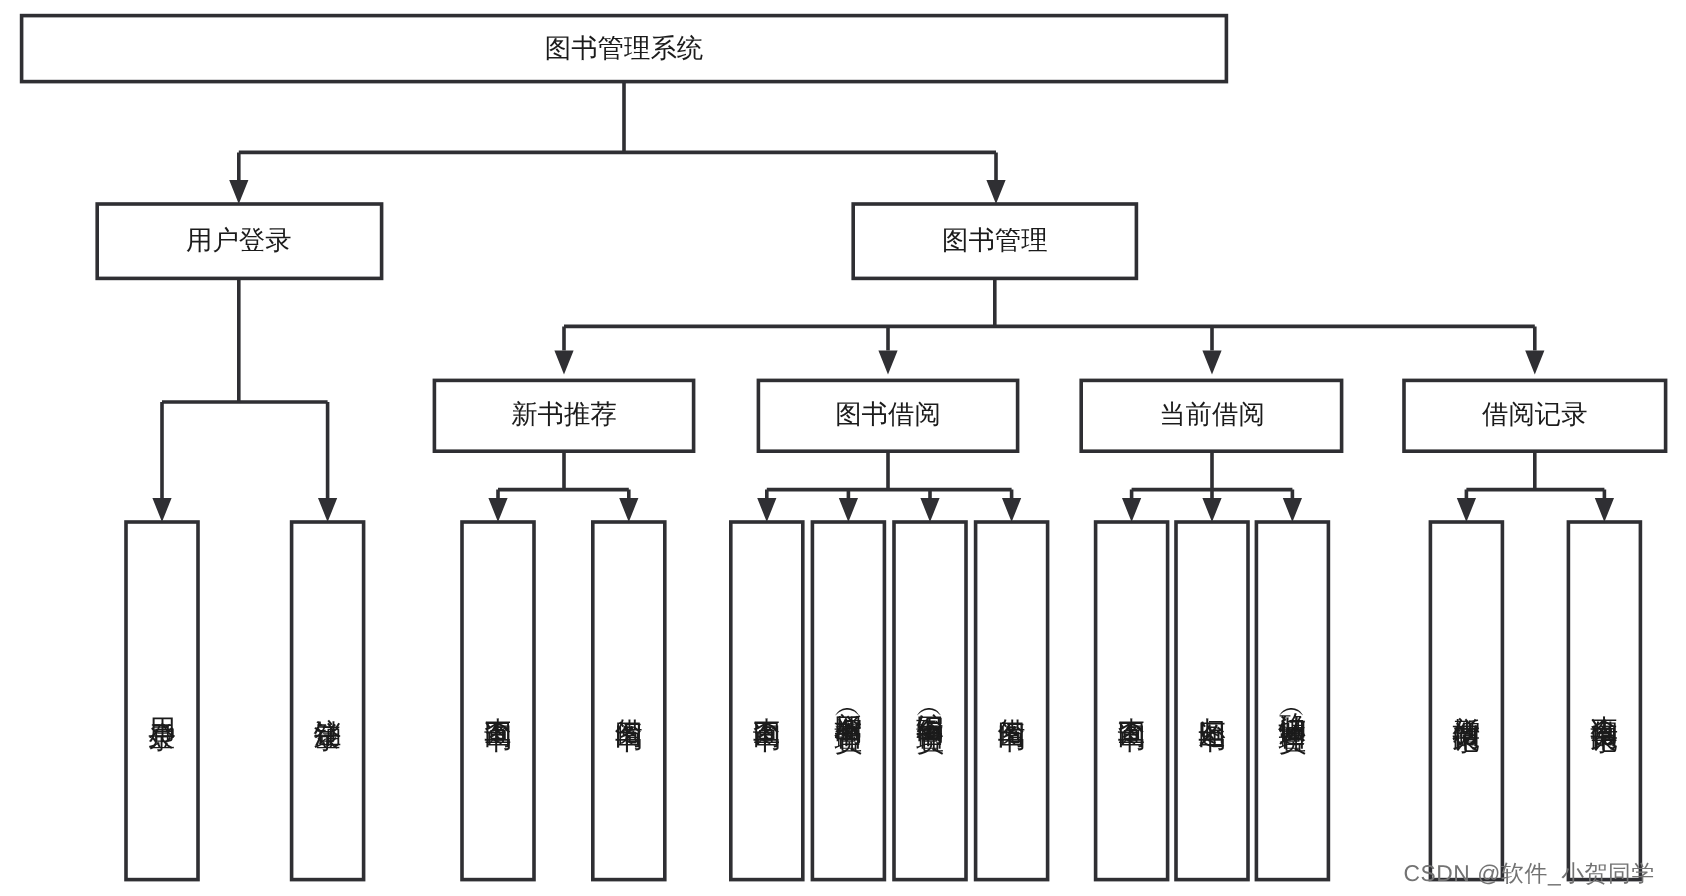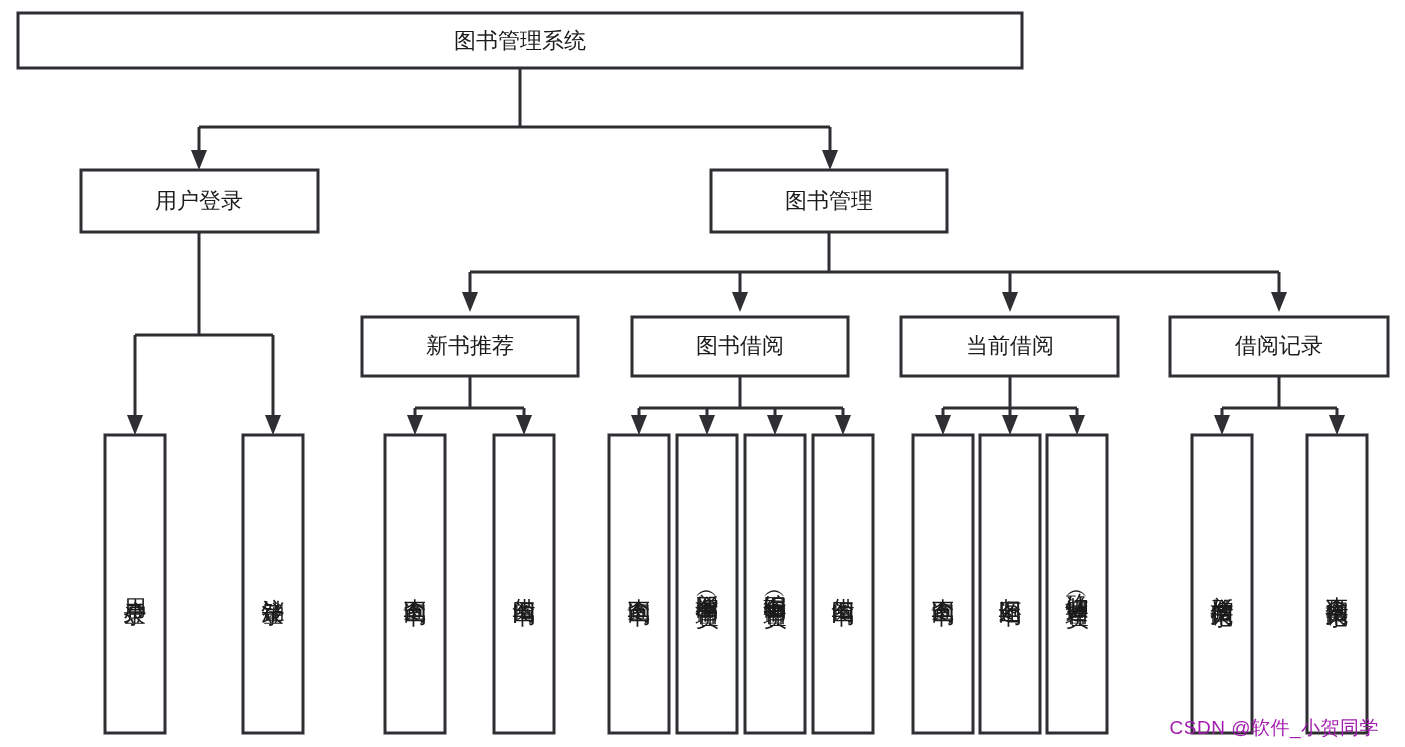--- a/index.html
+++ b/index.html
@@ -65,21 +65,21 @@
     position: absolute;
     box-sizing: border-box;
     pointer-events: none;
   }
   #watermark {
     position: absolute;
     right: 8px;
     bottom: 6px;
     font-family: "Liberation Sans", "DejaVu Sans", sans-serif;
     font-size: 19px;
-    color: #a21caf;
+    color: #737373;
     white-space: nowrap;
     letter-spacing: 0.5px;
   }
 </style>
 </head>
 <body>
 
 <div id="diagram-root">
 
   <svg id="tree-svg" viewBox="0 0 1405 747">

